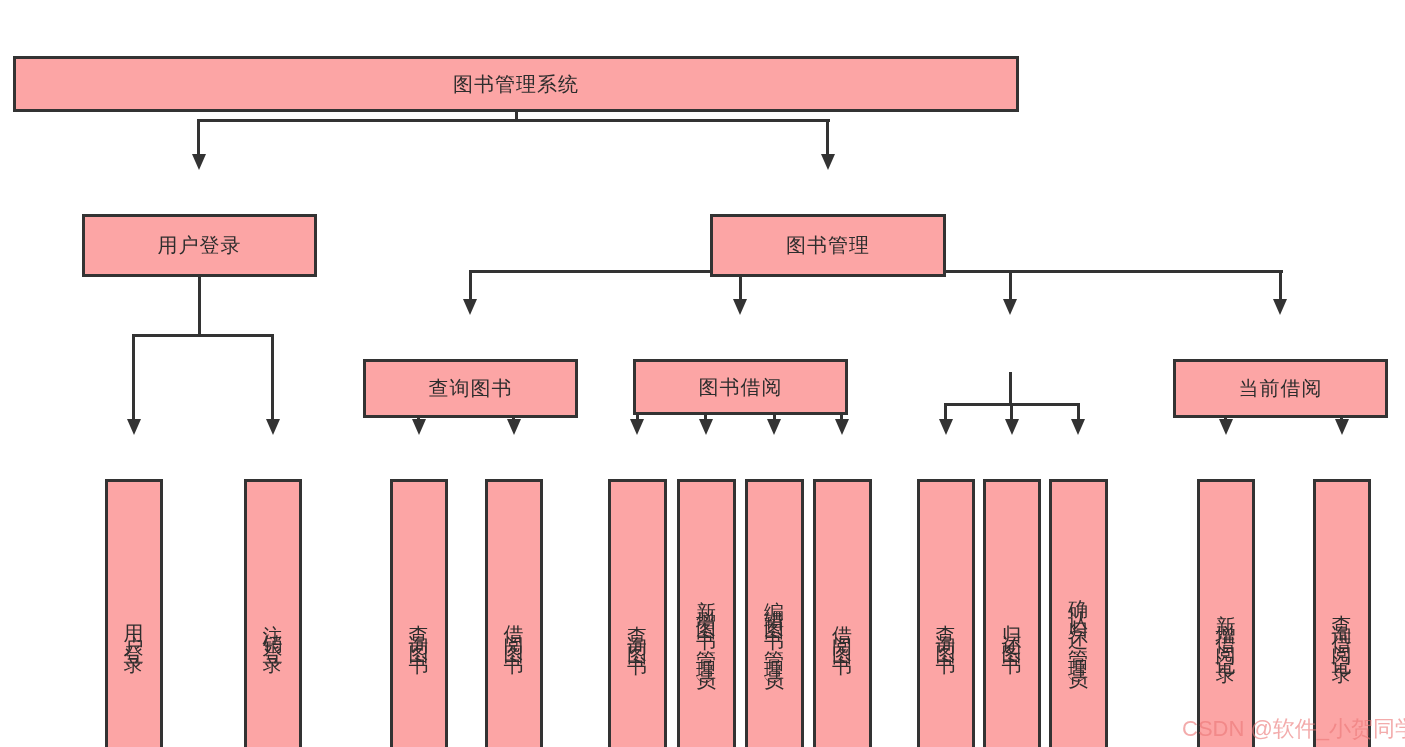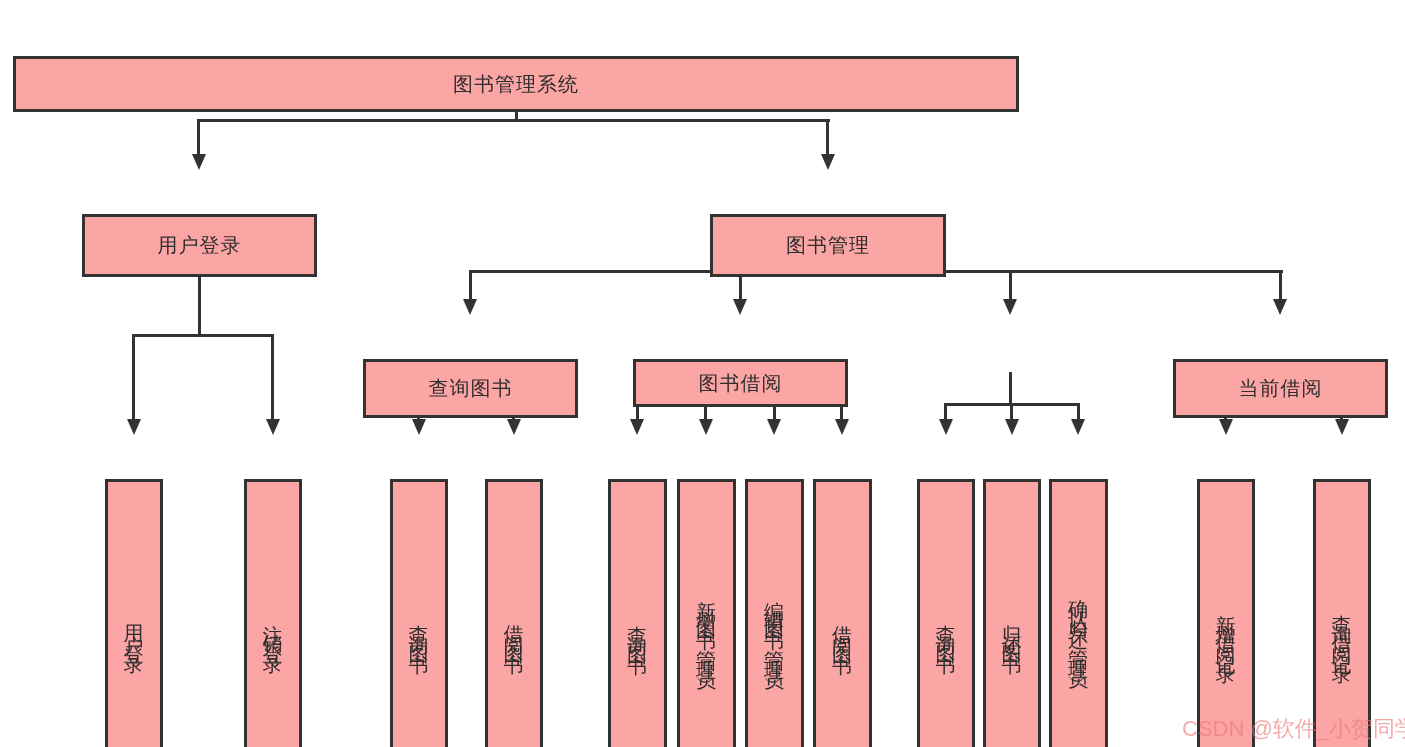--- a/index.html
+++ b/index.html
@@ -96,21 +96,21 @@
   <div class="node" style="left:82px;top:170px;width:235px;height:63px">
     <span class="lbl">用户登录</span>
   </div>
   <div class="node" style="left:710px;top:170px;width:236px;height:63px">
     <span class="lbl">图书管理</span>
   </div>
 
   <div class="node" style="left:363px;top:315px;width:215px;height:59px">
     <span class="lbl">查询图书</span>
   </div>
-  <div class="node" style="left:633px;top:315px;width:215px;height:48px">
+  <div class="node" style="left:633px;top:315px;width:215px;height:56px">
     <span class="lbl">图书借阅</span>
   </div>
   <div class="node" style="left:1173px;top:315px;width:215px;height:59px">
     <span class="lbl">当前借阅</span>
   </div>
 
   <div class="node leaf" style="left:105px;top:435px;width:58px;height:300px">
     <span class="lbl">用户登录</span>
   </div>
   <div class="node leaf" style="left:244px;top:435px;width:58px;height:300px">

